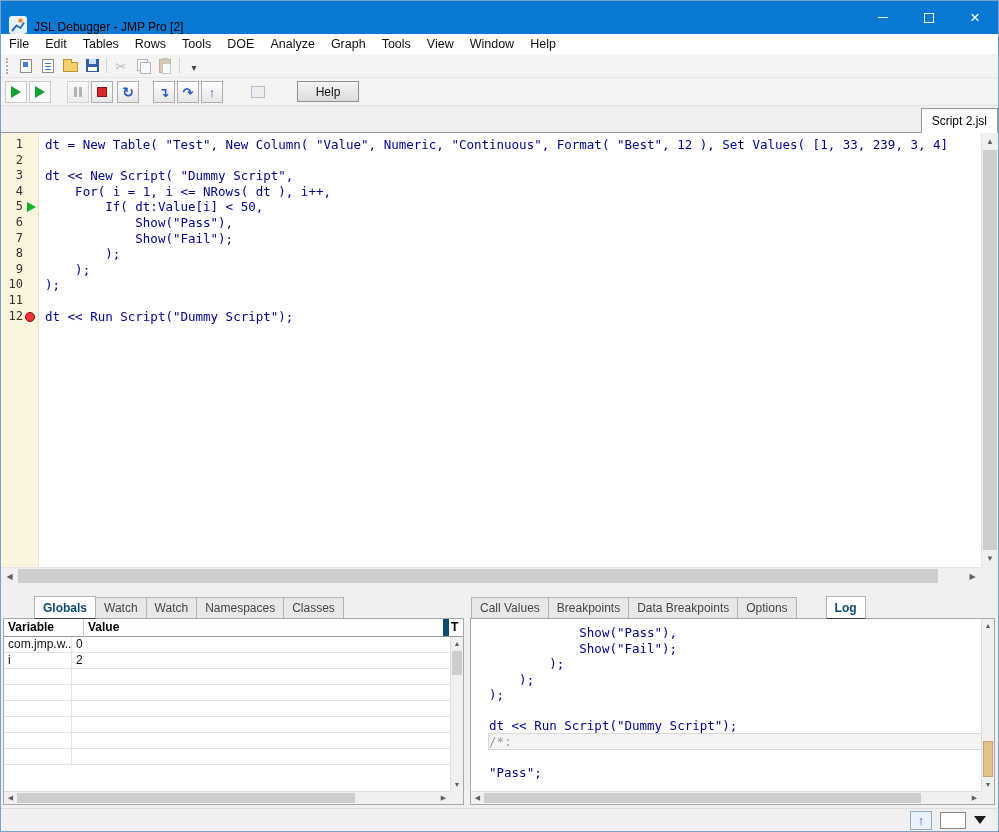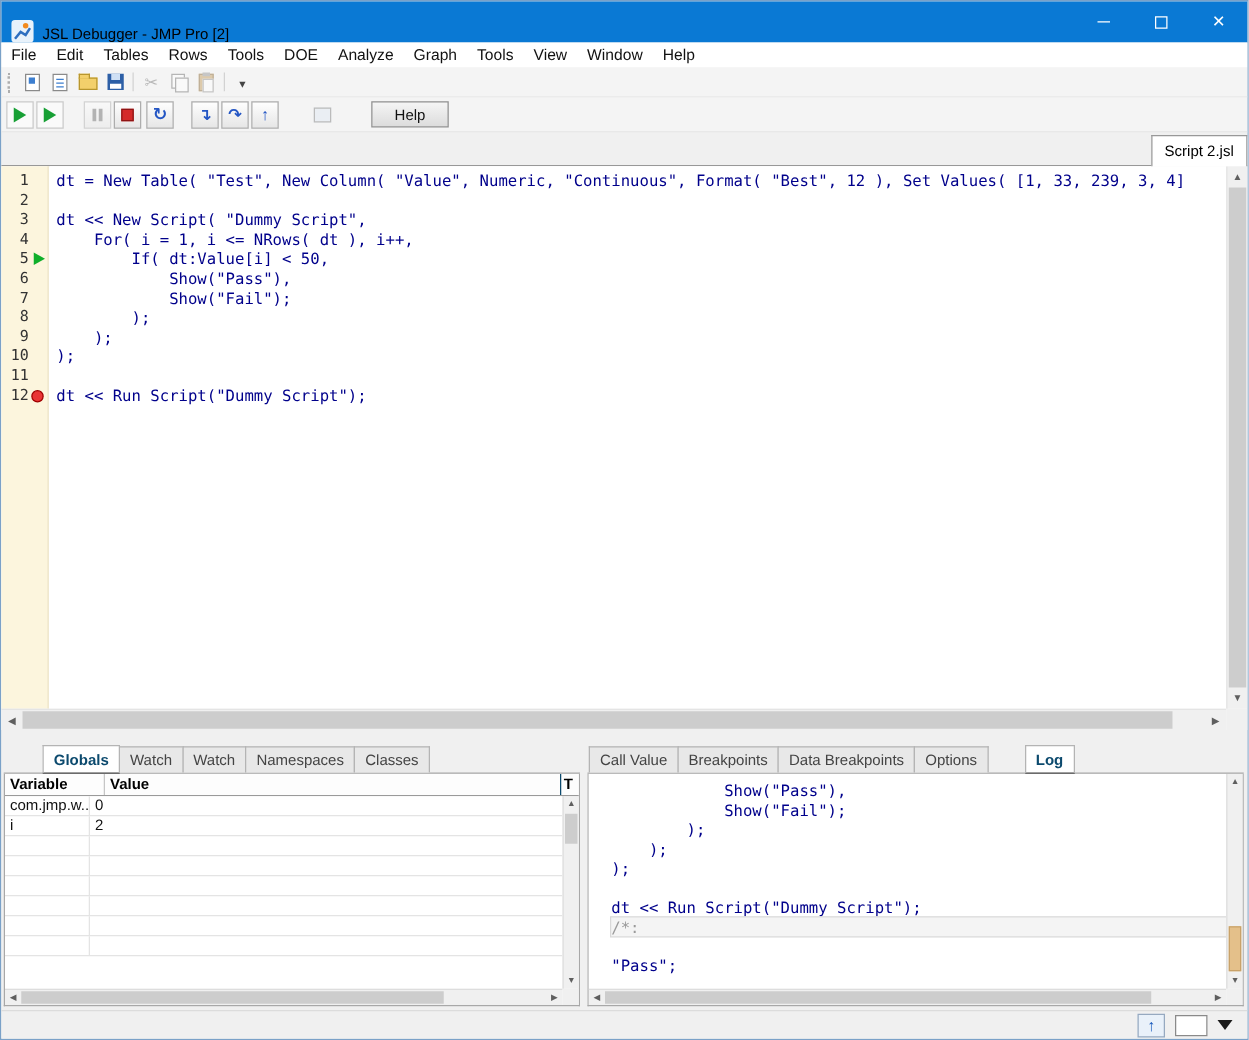--- a/index.html
+++ b/index.html
@@ -99,21 +99,21 @@
   .right-panel { position: absolute; left: 469px; right: 3px; top: 1px; height: 209px; }
   .ptabs { height: 23px; display: flex; align-items: flex-end; border-bottom: 1px solid #a8a8a8; background: #f0f0f0; padding-left: 1px; position: relative; z-index: 1; }
   .ptab { height: 21px; padding: 0 8px; display: flex; align-items: center; font-size: 12px; color: #444; background: #e8e8e8; border: 1px solid #b4b4b4; border-bottom: none; margin-right: -1px; }
   .ptab.active { background: #fff; color: #0c4a6e; font-weight: bold; height: 23px; margin-bottom: -1px; border-bottom: 1px solid #404040; z-index: 2; position: relative; margin-left: 30px; }
 
   .panel-body { position: absolute; top: 23px; left: 0; right: 0; bottom: 0; background: #fff; border: 1px solid #a8a8a8; border-top: none; }
 
   
   .vhead { height: 18px; display: flex; border-bottom: 1px solid #9a9a9a; background: #fdfdfd; font-size: 12px; font-weight: bold; color: #000; }
   .vh1 { width: 80px; padding-left: 4px; border-right: 1px solid #c6c6c6; line-height: 17px; }
-  .vh2 { flex: 1; padding-left: 4px; border-right: 1px solid #0c4a6e; line-height: 17px; }
+  .vh2 { flex: 1; padding-left: 4px; border-right: 6px solid #0c4a6e; line-height: 17px; }
   .vh3 { width: 14px; padding-left: 2px; line-height: 17px; overflow: hidden; }
   .vars-rows { position: absolute; top: 18px; left: 0; right: 13px; bottom: 13px; overflow: hidden; background: #fff; }
   .vrow { height: 16px; display: flex; border-bottom: 1px solid #e4e4e4; font-size: 12px; color: #111; }
   .cell { line-height: 15px; white-space: nowrap; overflow: hidden; }
   .cell.c1 { width: 68px; padding-left: 4px; border-right: 1px solid #e4e4e4; }
   .cell.c2 { flex: 1; padding-left: 4px; }
 
   
   .pvscroll { position: absolute; top: 18px; right: 0; bottom: 13px; width: 13px; background: #f0f0f0; border-left: 1px solid #ddd; }
   .pvscroll .up { top: 0; left: 0; right: 0; height: 13px; }
@@ -381,21 +381,21 @@
           <div class="sarrow left"></div>
           <div class="phthumb"></div>
           <div class="sarrow right"></div>
         </div>
         <div class="pcorner"></div>
       </div>
     </div>
 
     <div class="right-panel">
       <div class="ptabs">
-          <div class="ptab">Call Value</div>
+          <div class="ptab">Call Values</div>
           <div class="ptab">Breakpoints</div>
           <div class="ptab">Data Breakpoints</div>
           <div class="ptab">Options</div>
           <div class="ptab active">Log</div>
         </div>
       <div class="panel-body">
         <div class="log-content">
             <div class="log-line">            Show("Pass"),</div>
             <div class="log-line">            Show("Fail");</div>
             <div class="log-line">        );</div>

